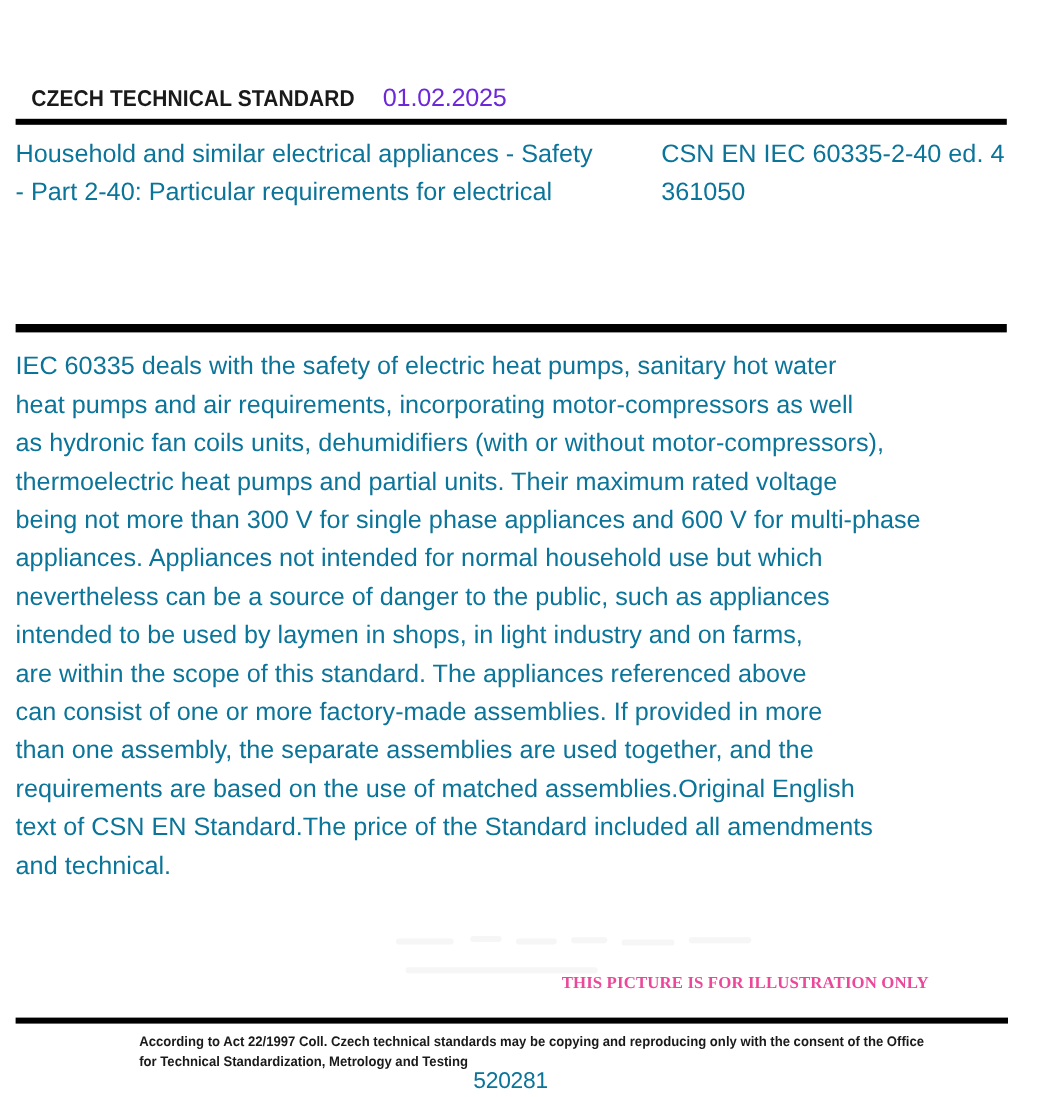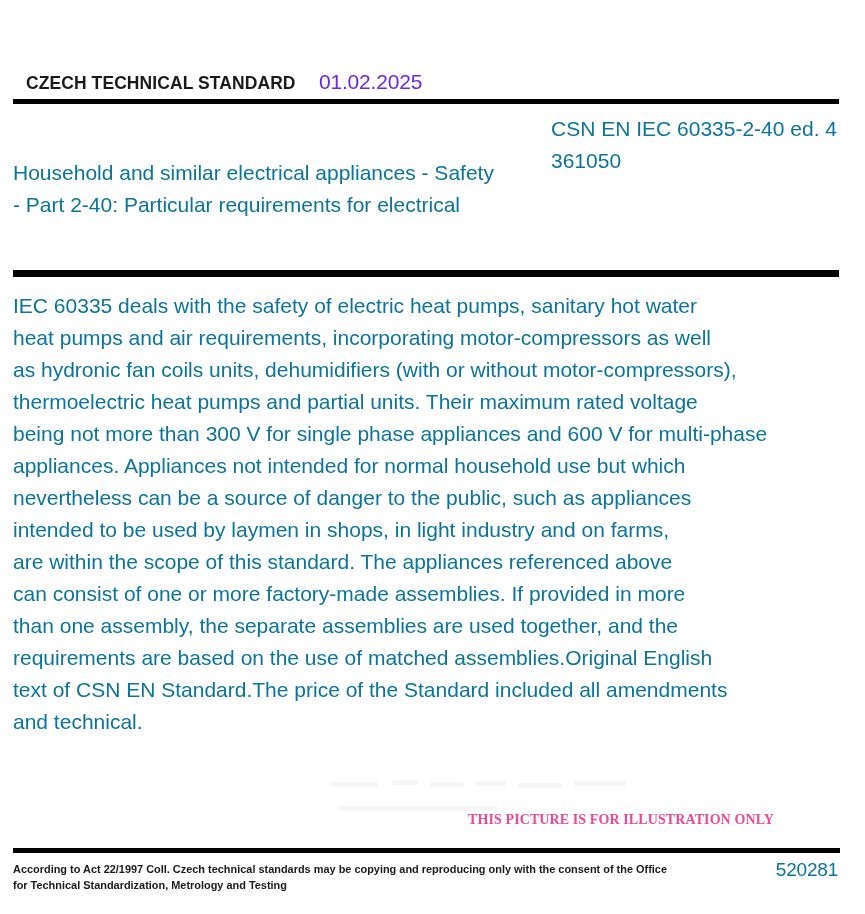--- a/index.html
+++ b/index.html
@@ -91,21 +91,20 @@
 
   .title-left,
   .title-right {
     color: #0b7499;
     font-size: 21px;
     line-height: 32px;
   }
 
   .title-left {
     max-width: 505px;
-    margin-top: 44px;
   }
 
   .title-right {
     text-align: left;
     white-space: nowrap;
     padding-right: 2px;
     margin-left: 11px;
   }
 
   .title-line {
@@ -163,21 +162,22 @@
   }
 
   
   .footer {
     position: absolute;
     left: 13px;
     top: 861px;
     width: 826px;
     display: flex;
     justify-content: space-between;
-    align-items: flex-start;
+    align-items: center;
+    flex-direction: column;
   }
 
   .footer-note {
     font-family: "Liberation Sans Narrow", "Liberation Sans", sans-serif;
     font-weight: bold;
     font-size: 11.5px;
     line-height: 16px;
     color: #1a1a1a;
     transform: scaleX(0.95);
     transform-origin: left top;

